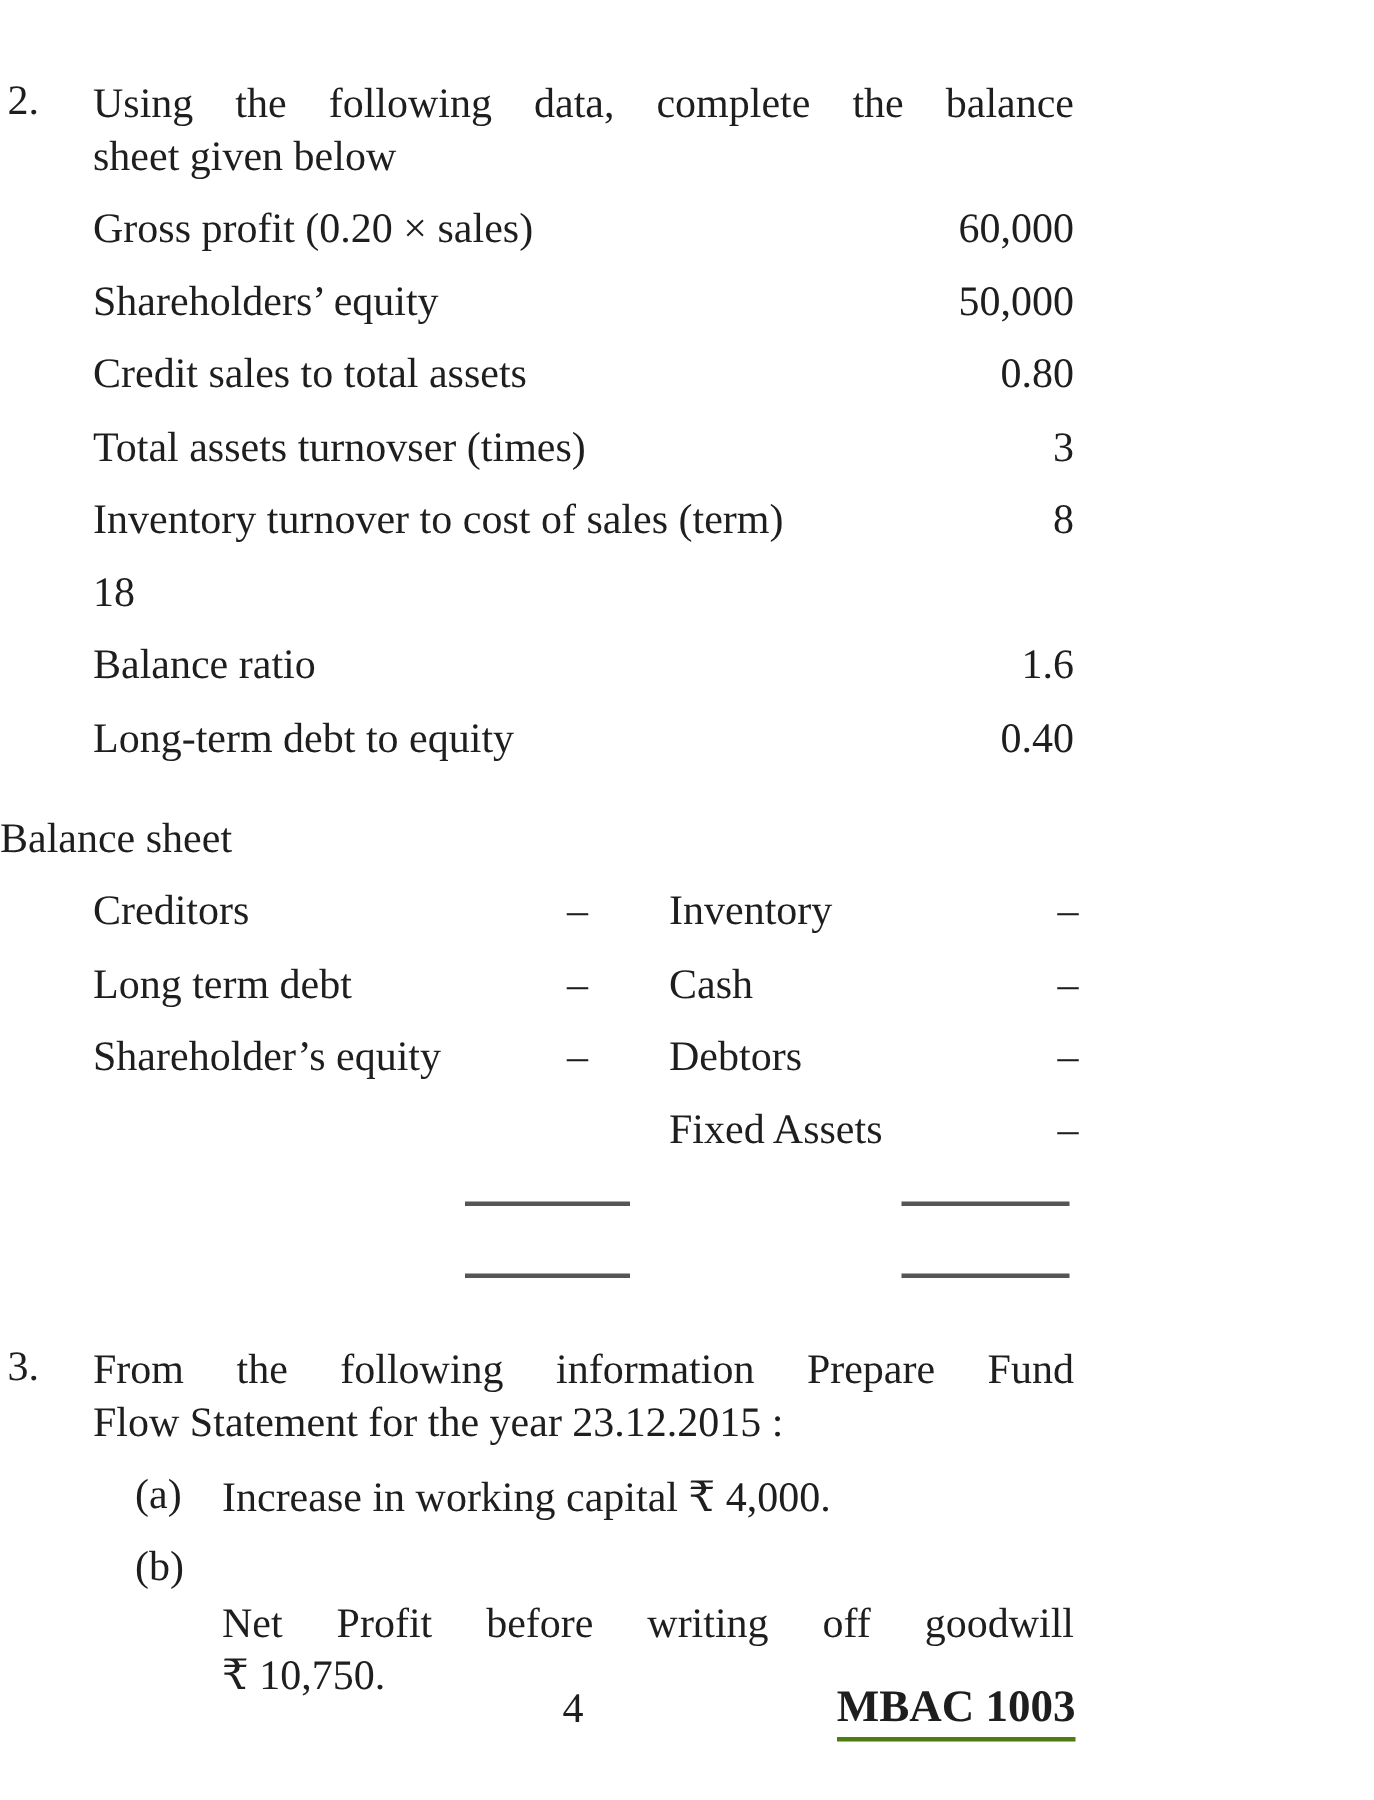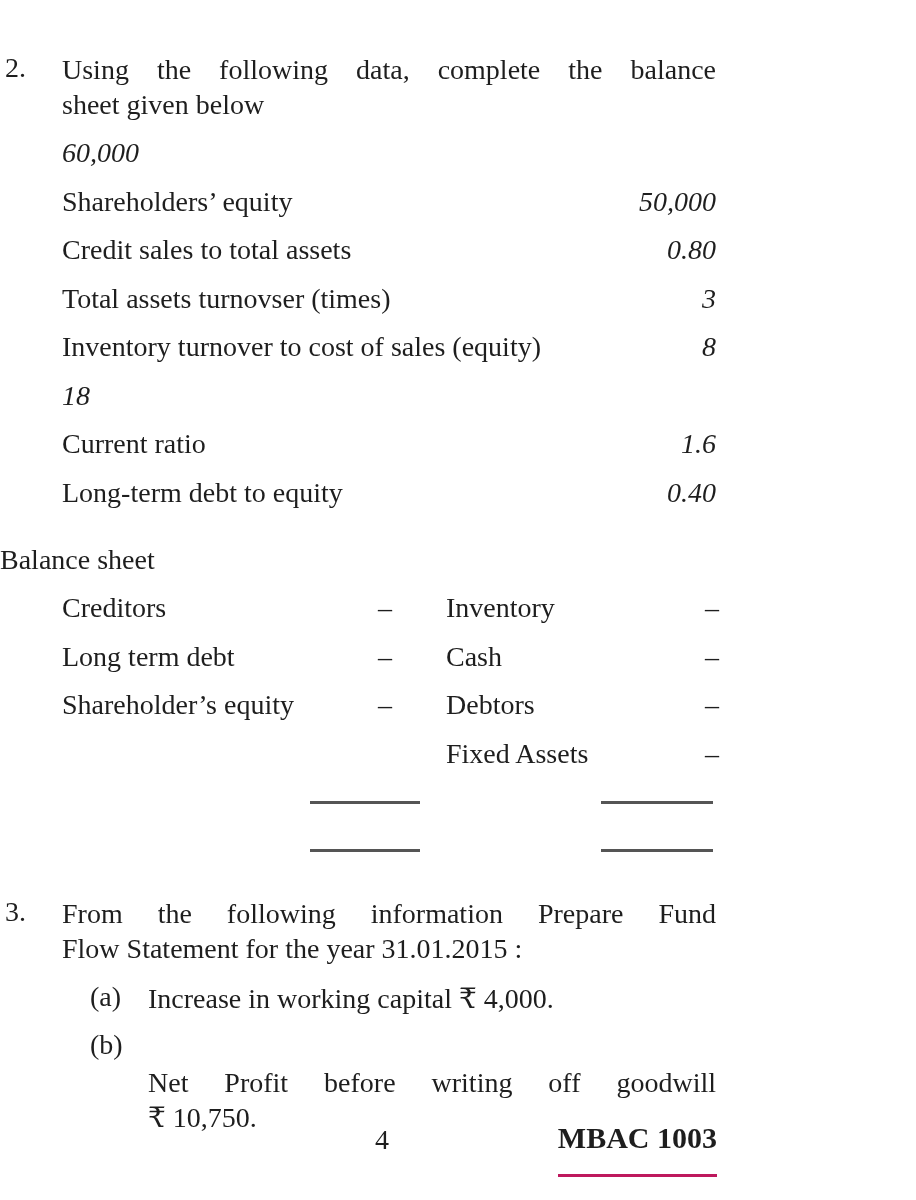--- a/index.html
+++ b/index.html
@@ -21,21 +21,21 @@
   }
   .q-number { position: absolute; left: 5px; width: 50px; }
   .q-body { position: absolute; left: 62px; width: 654px; line-height: 35px; }
   .data-list { position: absolute; left: 62px; top: 129px; width: 654px; }
   .data-row {
     display: flex;
     justify-content: space-between;
     align-items: center;
     height: 48.5px;
   }
-  .data-row .value { text-align: left; font-style: italic; }
+  .data-row .value { text-align: left; }
   .bs-title {
     position: absolute;
     left: 0; top: 544px;
     width: 696px;
     text-align: left;
   }
   .bs-table {
     position: absolute;
     left: 62px; top: 584px;
     width: 657px;
@@ -56,60 +56,61 @@
     position: absolute;
     left: 352px; top: 1124px;
     width: 60px;
     text-align: center;
   }
   .footer-code {
     position: absolute;
     right: 199px; top: 1121px;
     font-weight: bold;
     font-size: 30px;
-    border-bottom: 3px solid #be185d;
-    padding-bottom: 19px;
+    border-bottom: 3px solid #4d7c0f;
+    padding-bottom: 3px;
   }
 </style>
 </head>
 <body>
 
 <div class="page">
 
   <div class="q-number abs" style="top:52px;">2.</div>
   <div class="q-body" style="top:52px;">
     <div class="justify-line">Using the following data, complete the balance</div>
     <div>sheet given below</div>
   </div>
 
   <div class="data-list">
     <div class="data-row">
+      <span class="label">Gross profit (0.20 × sales)</span>
       <span class="value">60,000</span>
     </div>
     <div class="data-row">
       <span class="label">Shareholders’ equity</span>
       <span class="value">50,000</span>
     </div>
     <div class="data-row">
       <span class="label">Credit sales to total assets</span>
       <span class="value">0.80</span>
     </div>
     <div class="data-row">
       <span class="label">Total assets turnovser (times)</span>
       <span class="value">3</span>
     </div>
     <div class="data-row">
-      <span class="label">Inventory turnover to cost of sales (equity)</span>
+      <span class="label">Inventory turnover to cost of sales (term)</span>
       <span class="value">8</span>
     </div>
     <div class="data-row">
       <span class="value">18</span>
     </div>
     <div class="data-row">
-      <span class="label">Current ratio</span>
+      <span class="label">Balance ratio</span>
       <span class="value">1.6</span>
     </div>
     <div class="data-row">
       <span class="label">Long-term debt to equity</span>
       <span class="value">0.40</span>
     </div>
   </div>
 
   <div class="bs-title">Balance sheet</div>
 
@@ -140,21 +141,21 @@
   </div>
 
   <div class="rule" style="left:310px; top:801px; width:110px;"></div>
   <div class="rule" style="left:310px; top:849px; width:110px;"></div>
   <div class="rule" style="left:601px; top:801px; width:112px;"></div>
   <div class="rule" style="left:601px; top:849px; width:112px;"></div>
 
   <div class="q-number abs" style="top:896px;">3.</div>
   <div class="q-body" style="top:896px;">
     <div class="justify-line">From the following information Prepare Fund</div>
-    <div>Flow Statement for the year 31.01.2015 :</div>
+    <div>Flow Statement for the year 23.12.2015 :</div>
   </div>
 
   <div class="sub-marker" style="top:981px;">(a)</div>
   <div class="sub-text" style="top:981px; width:568px;">Increase in working capital ₹ 4,000.</div>
 
   <div class="sub-marker" style="top:1029px;">(b)</div>
   <div class="sub-text" style="top:1029px; width:568px;margin-top:36px;">
     <div class="justify-line">Net Profit before writing off goodwill</div>
     <div>₹ 10,750.</div>
   </div>

